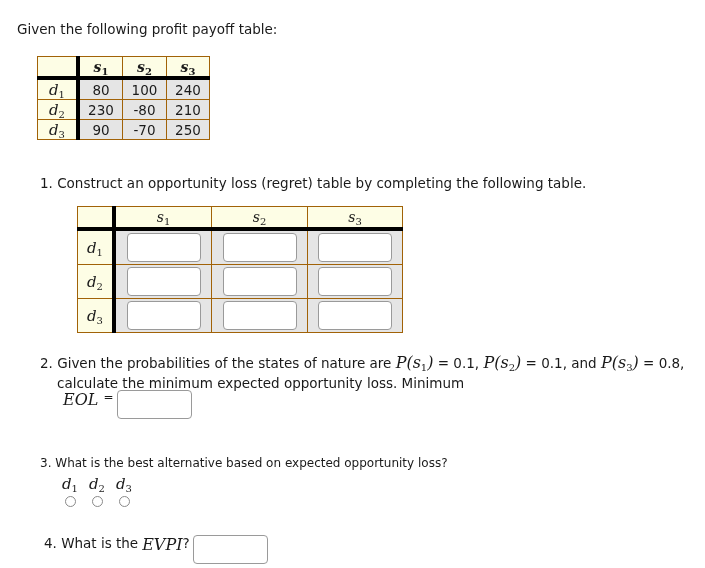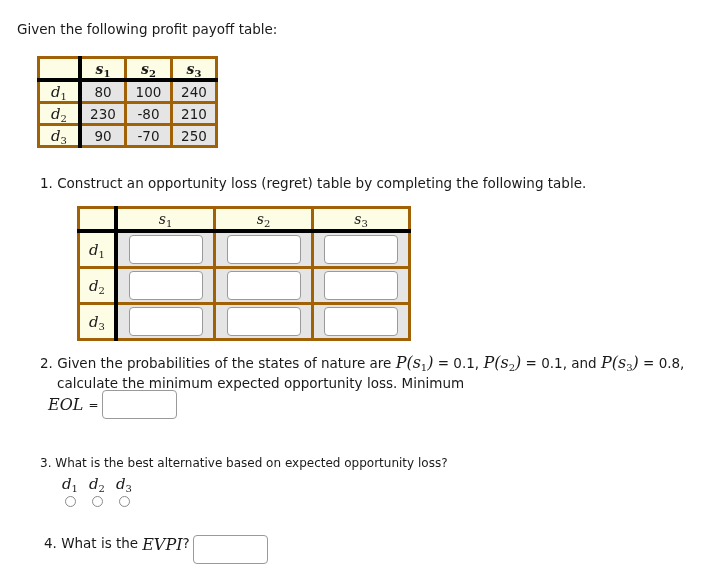--- a/index.html
+++ b/index.html
@@ -7,21 +7,21 @@
     width: 705px; height: 568px; position: relative; overflow: hidden;
     font-family: "DejaVu Sans", "Liberation Sans", sans-serif;
     font-size: 13px; color: #1a1a1a;
   }
   .abs { position: absolute; margin-top: 8px; }
   .math { font-family: "DejaVu Serif", "Liberation Serif", serif; font-style: italic; }
   .math sub { font-style: normal; font-size: 10px; vertical-align: -3px; line-height: 0; }
   .intro { left: 17px; top: 13px; font-size: 13.5px; }
 
   table { border-collapse: collapse; }
-  table.grid td, table.grid th { border: 3px solid #a16207; padding: 0; text-align: center; }
+  table.grid td, table.grid th { border: 1px solid #a16207; padding: 0; text-align: center; }
   .hdr { background: #fdfde5; }
   .cell { background: #e5e5e5; }
   .thickb { border-bottom: 4px solid #000 !important; }
   .thickr { border-right: 4px solid #000 !important; }
 
   
   #payoff { left: 37px; top: 48px; }
   #payoff th, #payoff td { height: 19px; font-size: 13.5px; }
   #payoff .c0 { width: 38px; }
   #payoff .c1 { width: 42px; }
@@ -45,21 +45,21 @@
 
   .inp {
     box-sizing: border-box; border: 1px solid #9a9a9a; border-radius: 4px;
     background: #fff; padding: 0 4px; font-size: 13px; outline: none;
   }
   #regret .inp { width: 74px; height: 29px; display: block; margin: 0 auto; }
 
   .q2 { left: 40px; top: 345px; width: 650px; font-size: 13.5px; line-height: 20px; }
   .q2 .math { font-size: 16px; }
   .q2-indent { padding-left: 17px; }
-  .eol-row { left: 48px; top: 382px; height: 29px; display: flex; align-items: center; }
+  .eol-row { left: 63px; top: 382px; height: 29px; display: flex; }
   .eol-row .math { font-size: 16px; }
   .eol-row .eq { margin: 0 4px 0 5px; font-size: 12px; }
   #eol-input { width: 75px; height: 29px; }
 
   .q3 { left: 40px; top: 448px; font-size: 12px; }
   .q3-opts { left: 61px; top: 468px; display: flex; gap: 9px; }
   .opt { display: flex; flex-direction: column; align-items: center; width: 18px; }
   .opt .math { font-size: 15px; line-height: 17px; }
   .radio {
     width: 11px; height: 11px; border: 1px solid #8a8a8a; border-radius: 50%;

